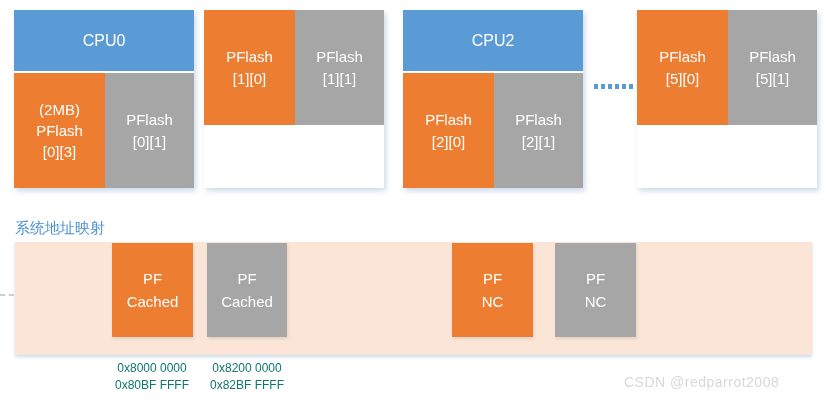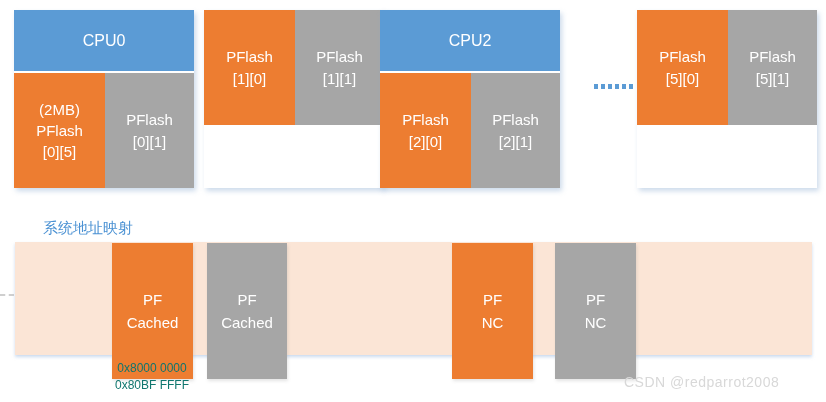--- a/index.html
+++ b/index.html
@@ -25,27 +25,27 @@
     white-space:pre-line;
   }
   .cell.orange{width:91px;background:#ED7D31;}
   .cell.gray{flex:1;background:#A6A6A6;}
   
   .dots{
     position:absolute;left:594px;top:84px;width:39px;height:5px;
     background:repeating-linear-gradient(90deg,#5B9BD5 0 4px,transparent 4px 7px);
   }
   
-  .map-title{position:absolute;left:15px;top:219px;color:#4A91D3;font-size:15px;margin-left:28px;}
+  .map-title{position:absolute;left:15px;top:219px;color:#4A91D3;font-size:15px;}
   .band{
     position:absolute;left:15px;top:242px;width:797px;height:113px;
     background:#FBE5D6;box-shadow:0 2px 3px rgba(160,190,225,.55);
   }
   .seg{
-    position:absolute;top:243px;height:136px;
+    position:absolute;top:243px;height:94px;
     display:flex;align-items:center;justify-content:center;
     color:#ffffff;font-size:15px;line-height:1.55;text-align:center;
     white-space:pre-line;box-shadow:1px 2px 3px rgba(150,150,150,.25);
   }
   .seg.orange{background:#ED7D31;}
   .seg.gray{background:#A6A6A6;}
   .addr{
     position:absolute;top:360px;width:96px;color:#0f766e;
     font-size:12px;line-height:17px;text-align:center;white-space:pre-line;
   }
@@ -58,36 +58,36 @@
 </head>
 <body>
 
 <div class="stage">
 
   <div class="cpu-block" style="left:14px">
     <div class="cpu-header">CPU0</div>
     <div class="cpu-body">
       <div class="cell orange">(2MB)
 PFlash
-[0][5]</div>
+[0][3]</div>
       <div class="cell gray">PFlash
 [0][1]</div>
     </div>
   </div>
 
   <div class="cpu-block" style="left:204px">
     <div class="cpu-body">
       <div class="cell orange">PFlash
 [1][0]</div>
       <div class="cell gray">PFlash
 [1][1]</div>
     </div>
   </div>
 
-  <div class="cpu-block" style="left:380px">
+  <div class="cpu-block" style="left:403px">
     <div class="cpu-header">CPU2</div>
     <div class="cpu-body">
       <div class="cell orange">PFlash
 [2][0]</div>
       <div class="cell gray">PFlash
 [2][1]</div>
     </div>
   </div>
 
   <div class="dots"></div>
@@ -109,16 +109,18 @@
 Cached</div>
   <div class="seg gray" style="left:207px;width:80px">PF
 Cached</div>
   <div class="seg orange" style="left:452px;width:81px">PF
 NC</div>
   <div class="seg gray" style="left:555px;width:81px">PF
 NC</div>
 
   <div class="addr" style="left:104px">0x8000 0000
 0x80BF FFFF</div>
+  <div class="addr" style="left:199px">0x8200 0000
+0x82BF FFFF</div>
 
   <div class="watermark">CSDN @redparrot2008</div>
 
 </div>
 
 </body></html>

